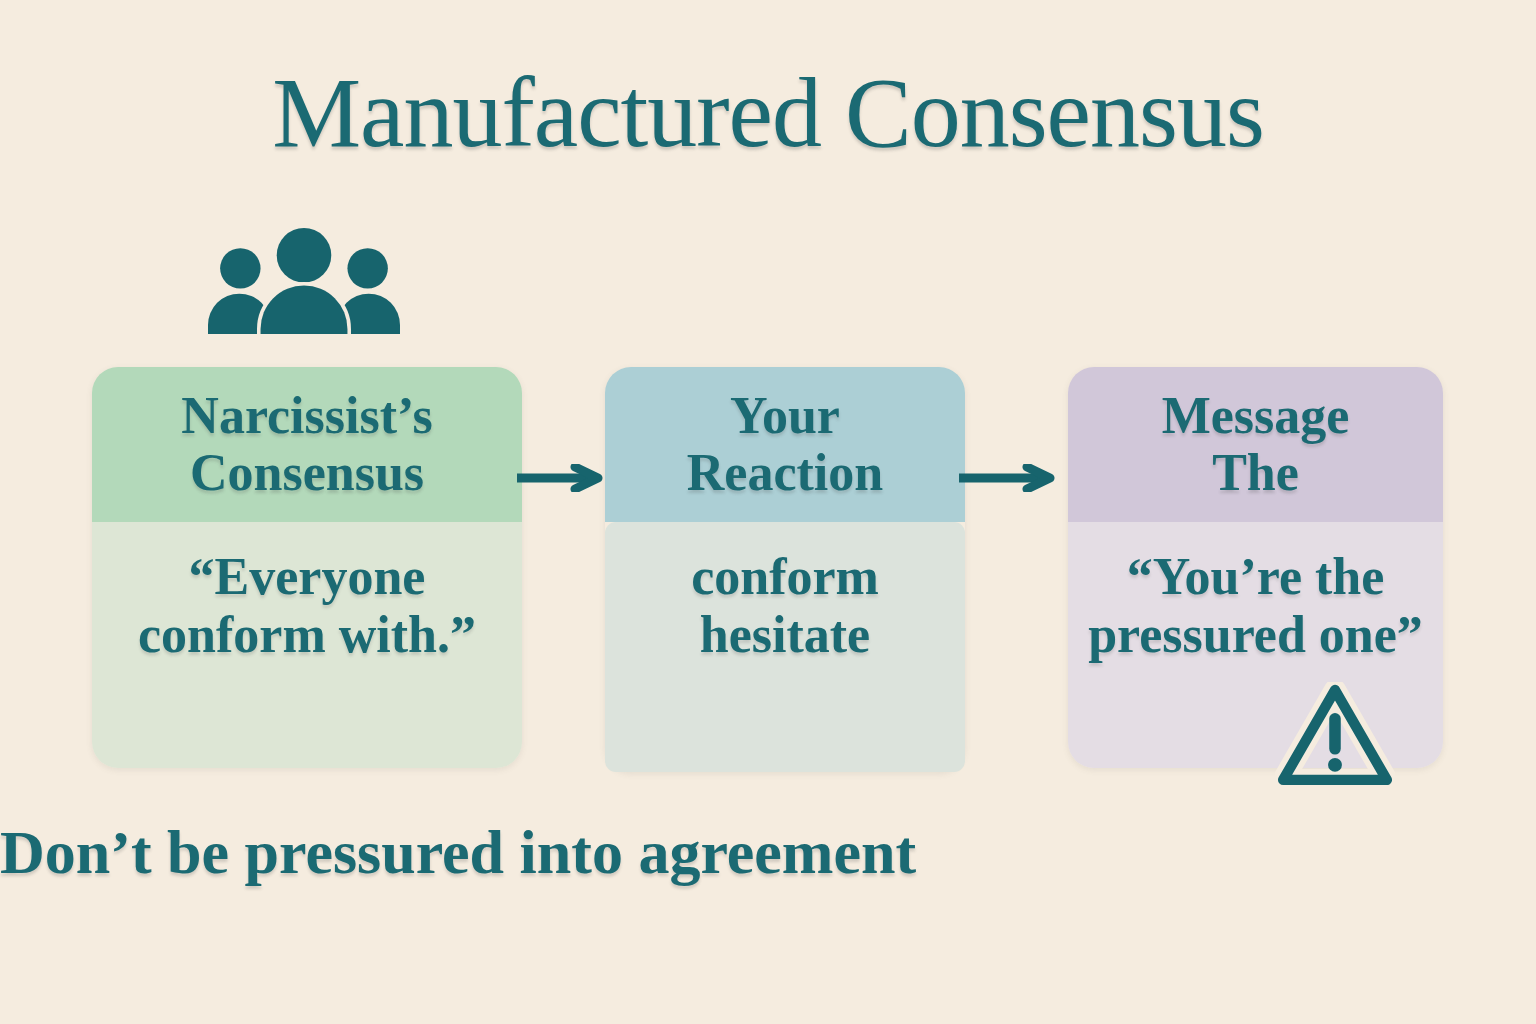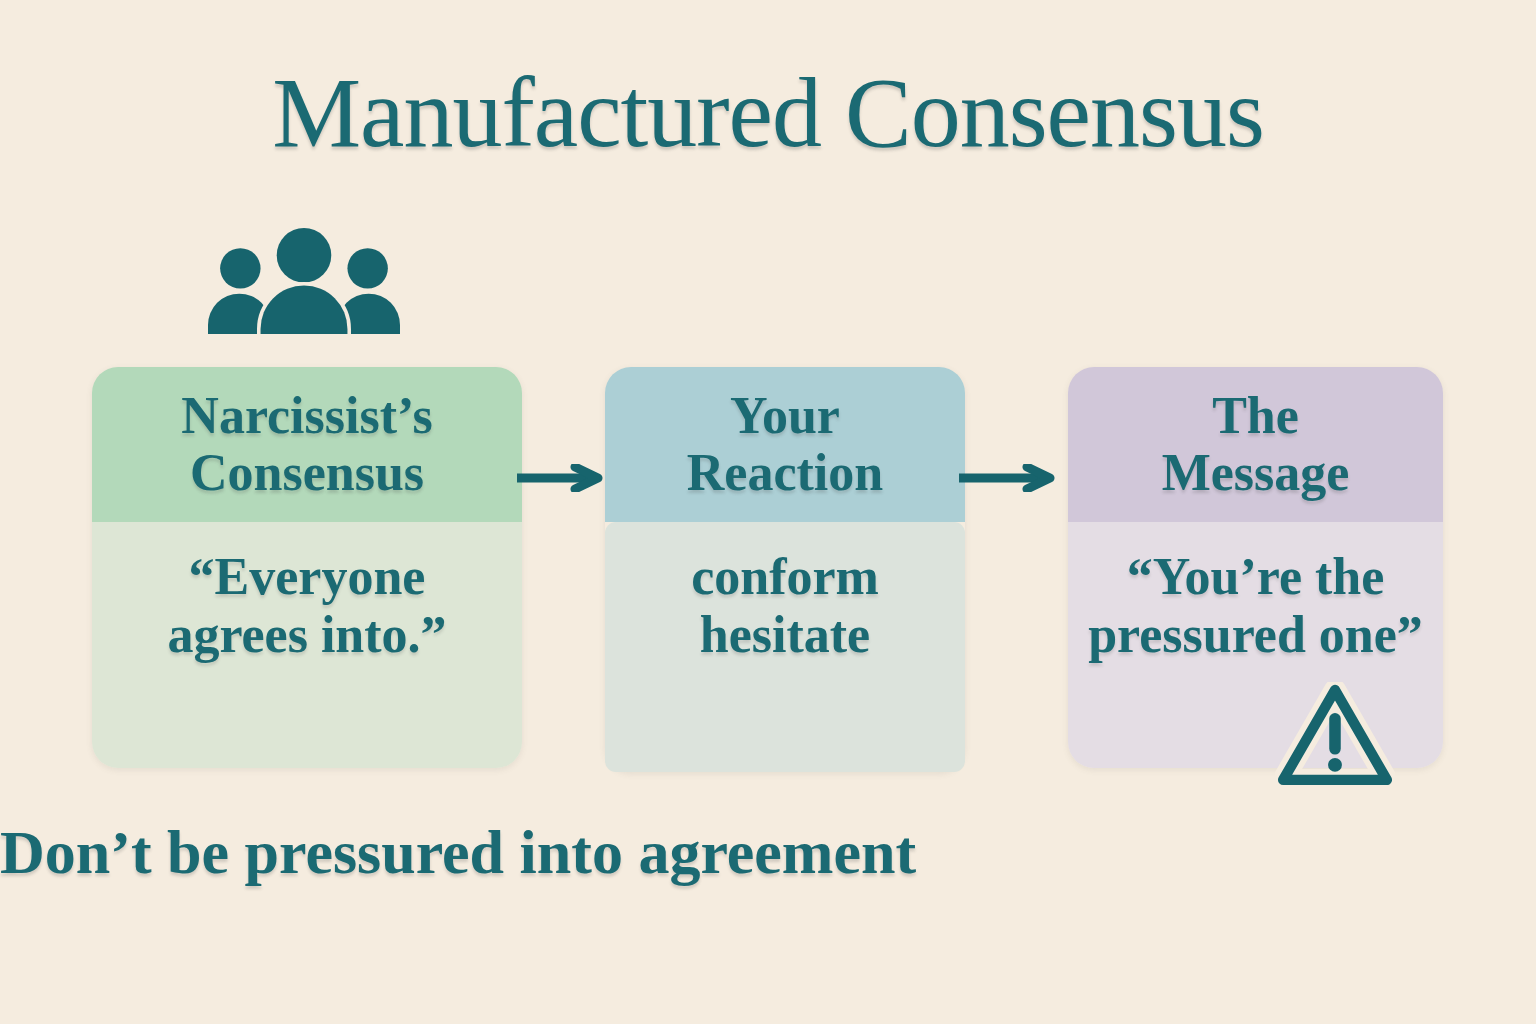--- a/index.html
+++ b/index.html
@@ -109,21 +109,21 @@
     <path class="person-fill front" d="M52,105 L52,100 A43,43 0 0 1 138,100 L138,105 Z"></path>
   </svg>
 
   <section class="box box-statement">
     <header class="box-header">
       <span class="line">Narcissist’s</span>
       <span class="line">Consensus</span>
     </header>
     <div class="box-body">
       <span class="line">“Everyone</span>
-      <span class="line">agrees into.”</span>
+      <span class="line">conform with.”</span>
     </div>
   </section>
 
   <svg class="arrow arrow-1" viewBox="0 0 86 28" xmlns="http://www.w3.org/2000/svg" aria-hidden="true">
     <line class="stroke" x1="0" y1="14" x2="74" y2="14"></line>
     <polyline class="stroke" points="58,3 81,14 58,25" stroke-linejoin="round" stroke-linecap="round" fill="none"></polyline>
   </svg>
 
   <section class="box box-reaction">
     <header class="box-header">
@@ -136,22 +136,22 @@
     </div>
   </section>
 
   <svg class="arrow arrow-2" viewBox="0 0 96 28" xmlns="http://www.w3.org/2000/svg" aria-hidden="true">
     <line class="stroke" x1="0" y1="14" x2="84" y2="14"></line>
     <polyline class="stroke" points="68,3 91,14 68,25" stroke-linejoin="round" stroke-linecap="round" fill="none"></polyline>
   </svg>
 
   <section class="box box-message">
     <header class="box-header">
+      <span class="line">Message</span>
       <span class="line">The</span>
-      <span class="line">Message</span>
     </header>
     <div class="box-body">
       <span class="line">“You’re the</span>
       <span class="line">pressured one”</span>
       <svg class="warning-icon" viewBox="0 0 104 92" xmlns="http://www.w3.org/2000/svg" aria-hidden="true">
         <path class="halo" d="M52,7 L97,85 L7,85 Z"></path>
         <path class="tri" d="M52,7 L97,85 L7,85 Z"></path>
         <line class="mark" x1="52" y1="32" x2="52" y2="58"></line>
         <circle class="dot" cx="52" cy="72" r="6"></circle>
       </svg>

